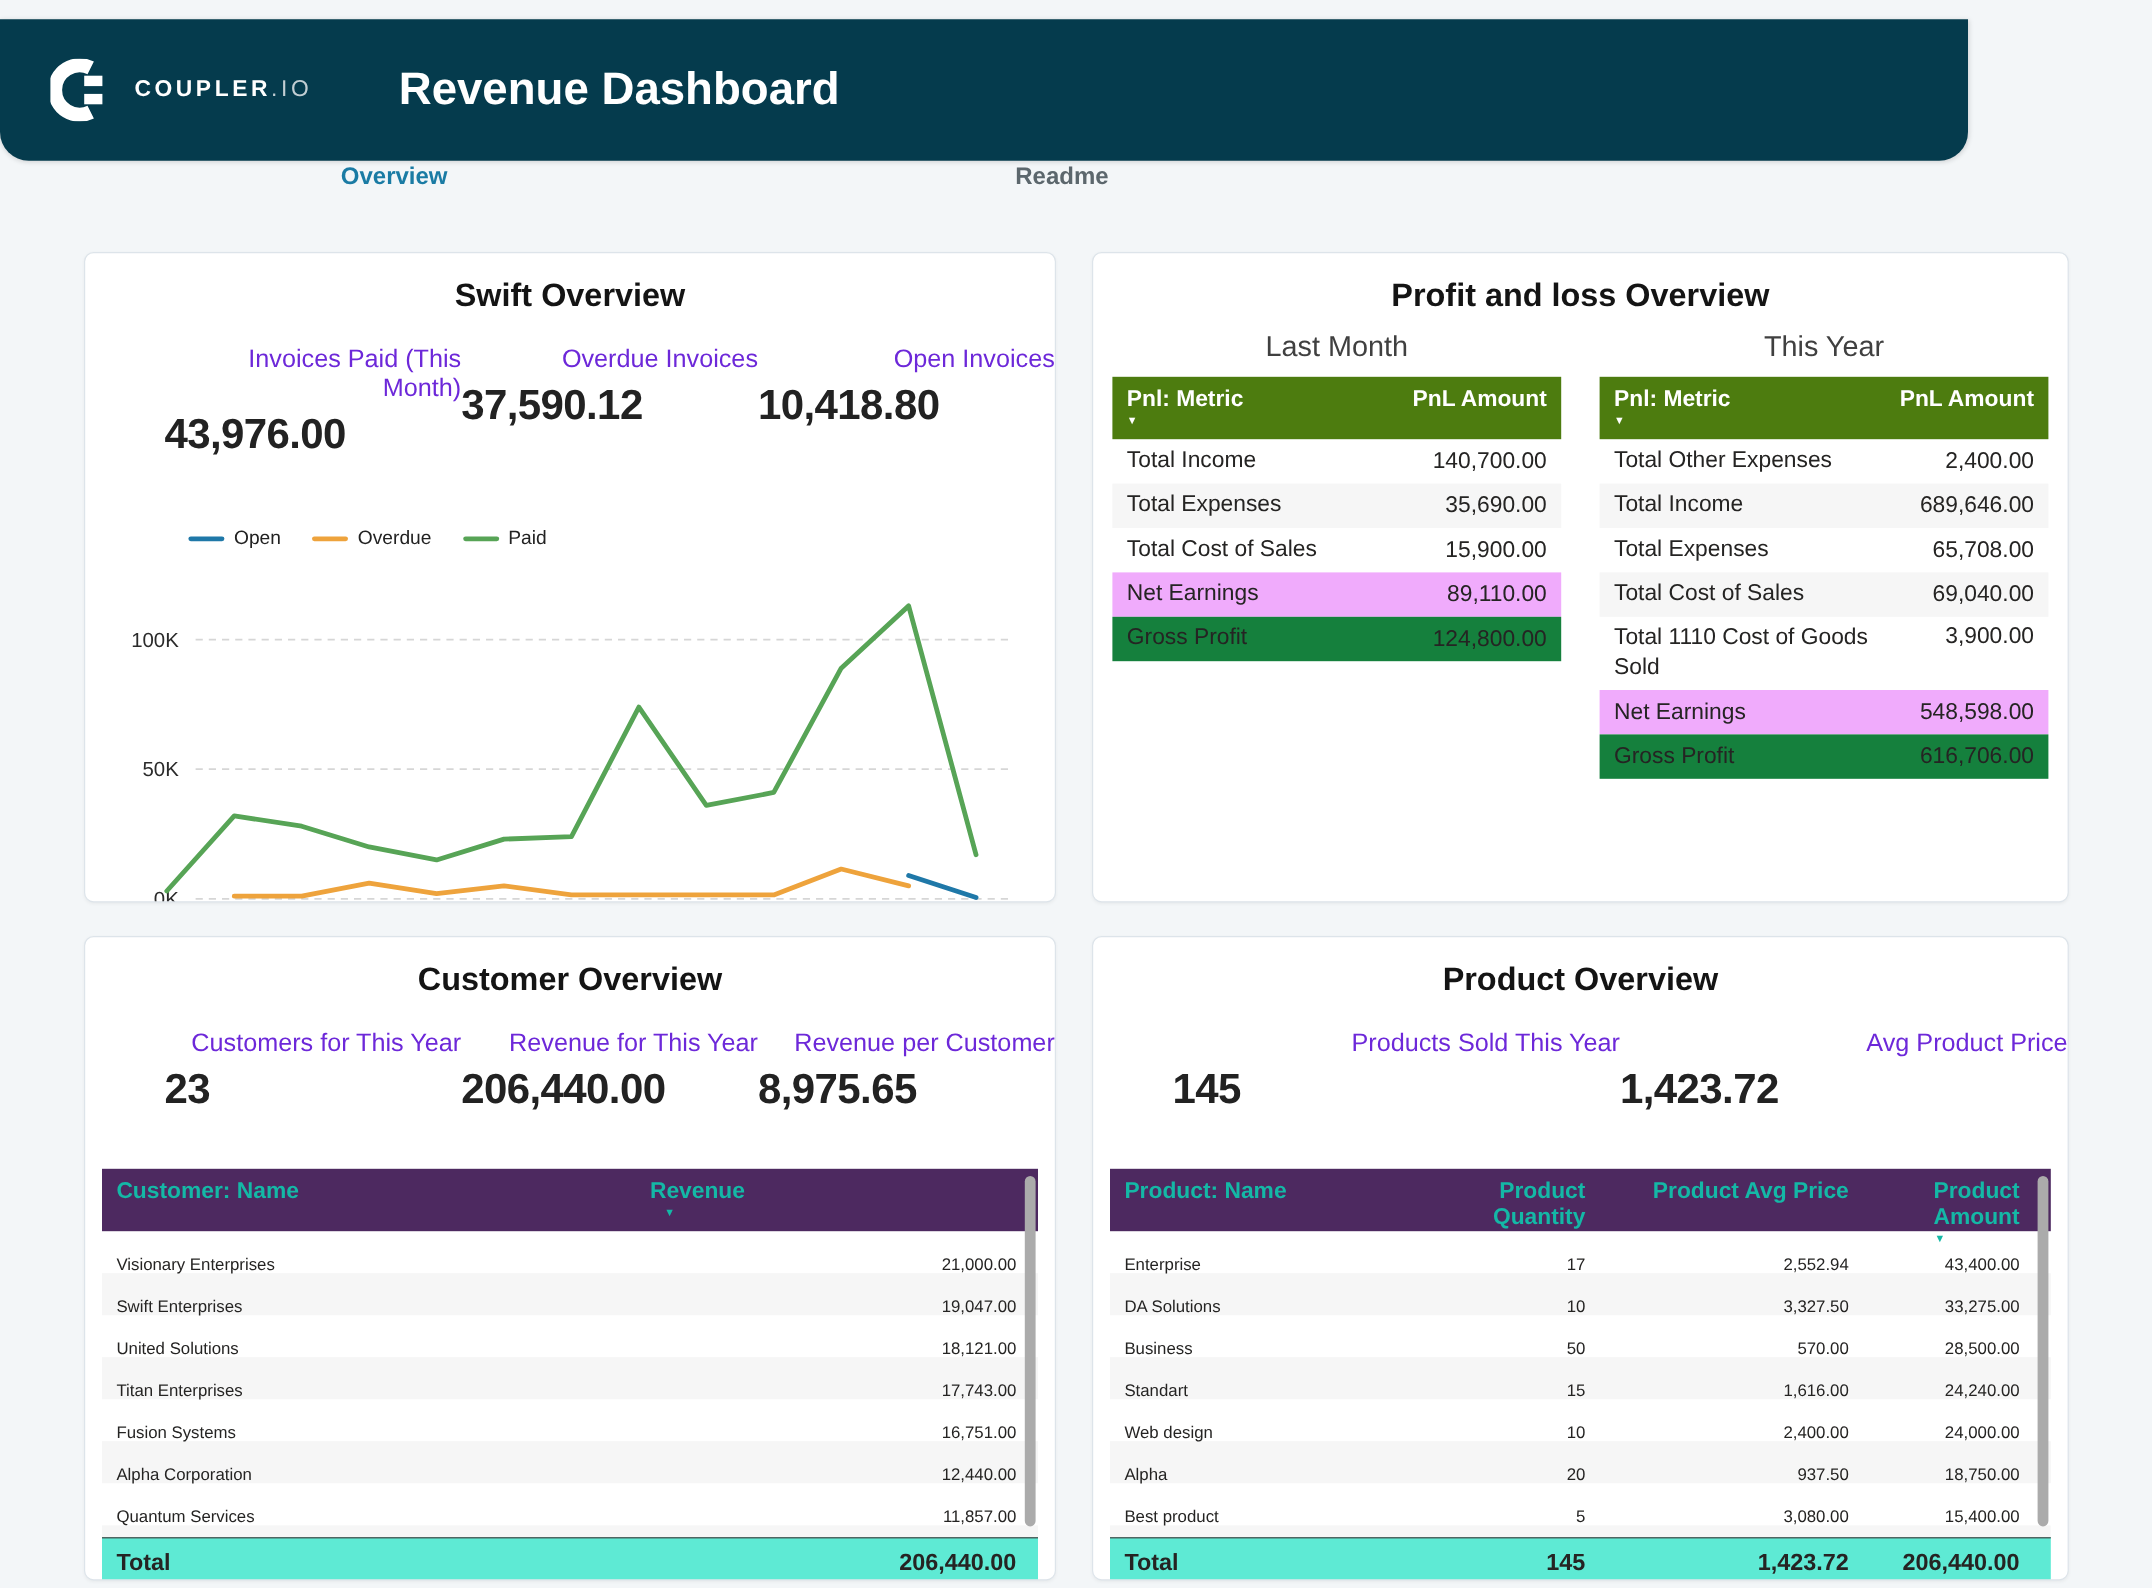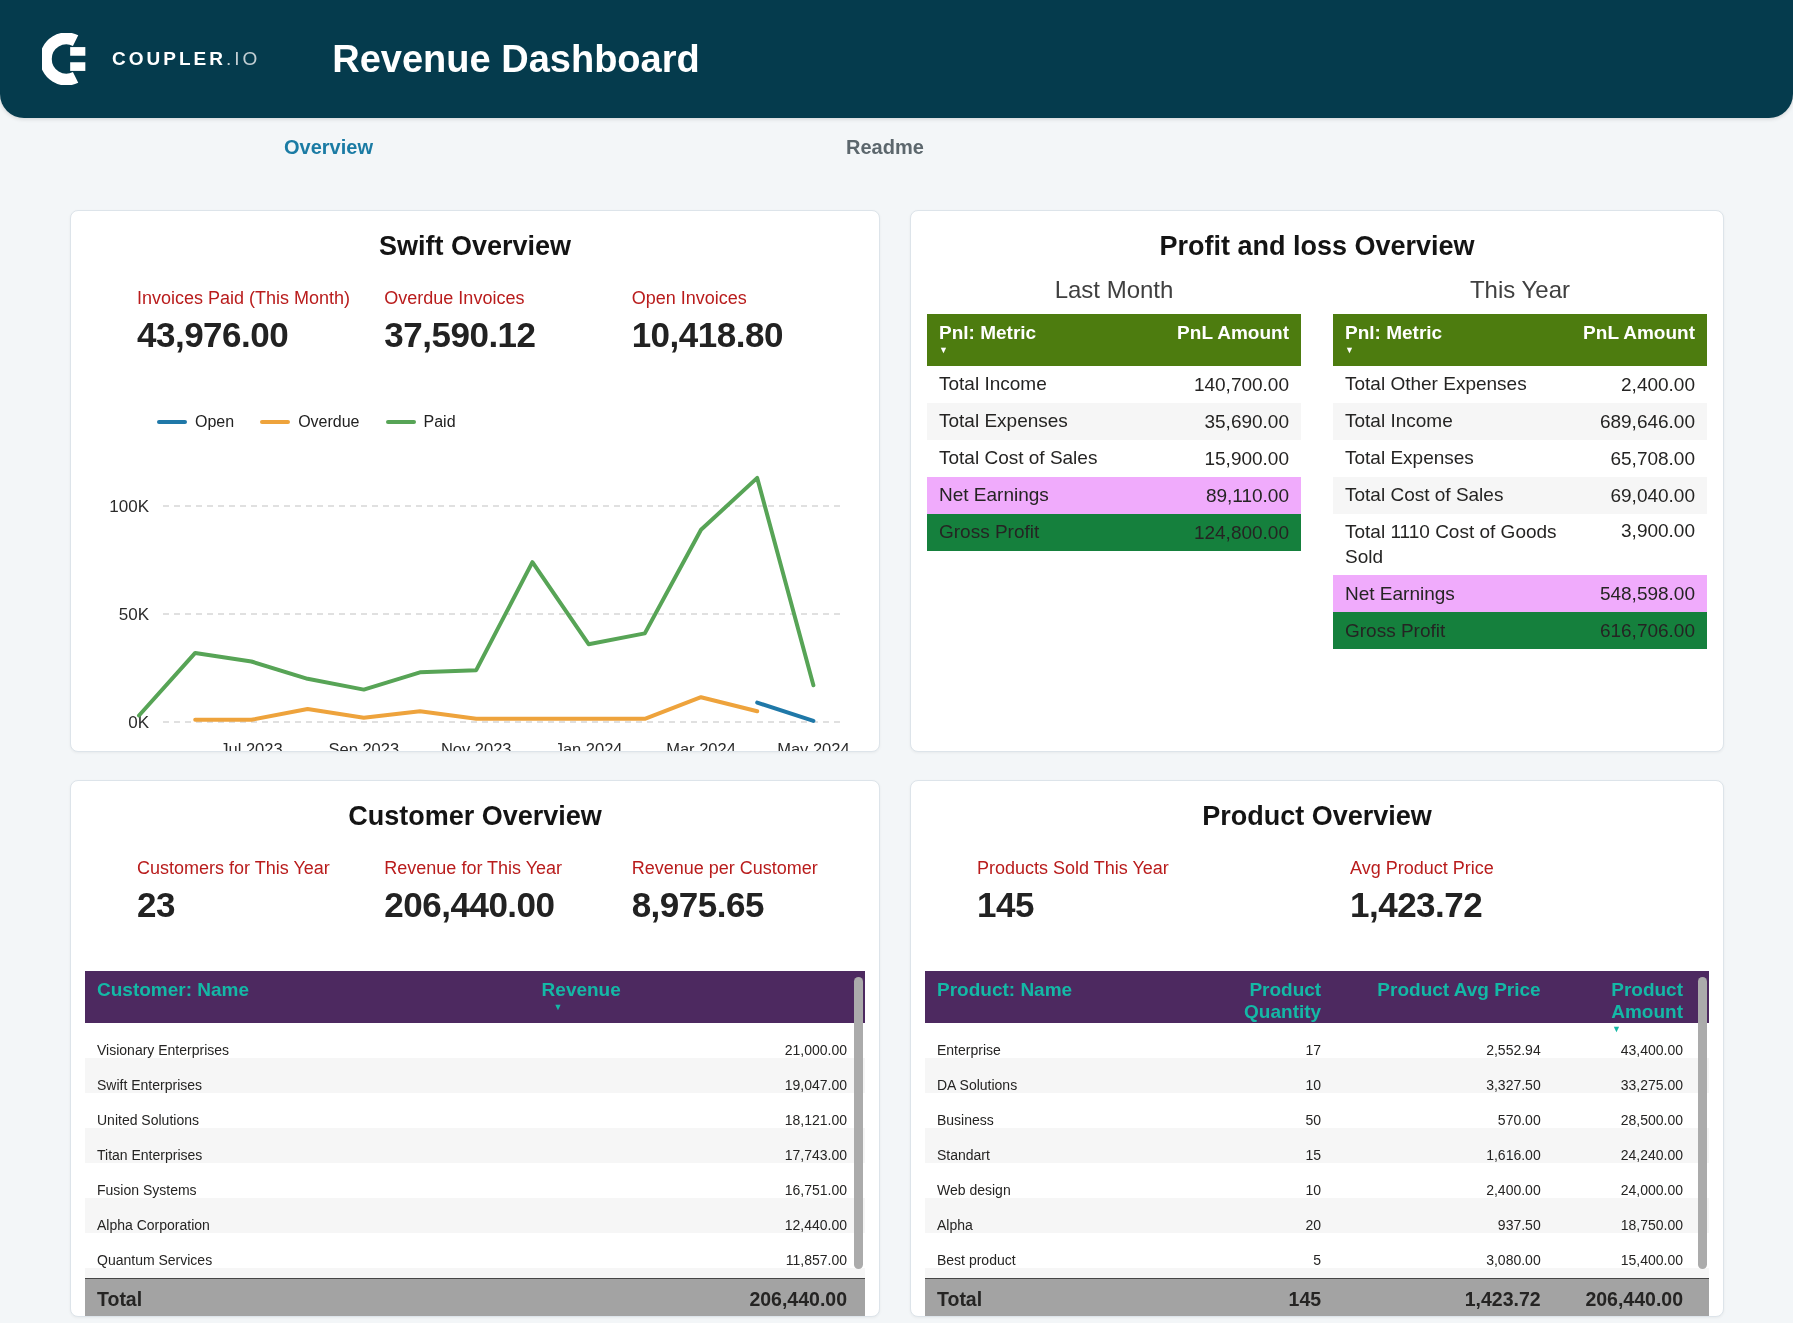--- a/index.html
+++ b/index.html
@@ -1,21 +1,21 @@
 <!DOCTYPE html>
 <html><head>
 <meta charset="utf-8">
 <style>
   html,body{margin:0;padding:0;}
   body{width:1793px;height:1323px;overflow:hidden;background:#F3F6F8;
        font-family:"Liberation Sans",sans-serif;color:#252423;}
   #app{position:relative;width:1793px;height:1323px;}
 
   
-  .hdr{position:absolute;left:0;top:0;width:1793px;height:118px;background:#053B4D;
+  .hdr{position:absolute;left:0;top:16px;width:1640px;height:118px;background:#053B4D;
        border-radius:0 0 24px 24px;display:flex;align-items:center;box-shadow:0 1px 4px rgba(0,0,0,.15);}
   .logo{margin-left:42px;width:52px;height:52px;flex:0 0 auto;}
   .brand{margin-left:18px;font-size:19px;font-weight:700;letter-spacing:3px;color:#fff;}
   .brand .sfx{color:#c2ced3;font-weight:400;}
   .hdr-title{margin-left:72px;color:#fff;font-size:38px;font-weight:700;}
 
   
   .tab{position:absolute;top:136px;font-size:20px;font-weight:700;cursor:pointer;}
   .tab.active{color:#1A7BA4;}
   .tab.inactive{color:#5C676D;}
@@ -27,21 +27,21 @@
         box-shadow:0 1px 3px rgba(0,0,0,.05);overflow:hidden;}
   #card-income {left:70px; top:210px;width:808px;height:540px;}
   #card-pnl    {left:910px;top:210px;width:812px;height:540px;}
   #card-customer{left:70px; top:780px;width:808px;height:535px;}
   #card-product {left:910px;top:780px;width:812px;height:535px;}
   .card-title{text-align:center;font-size:27px;font-weight:700;margin-top:20px;color:#141414;}
 
   
   .kpi-row{display:flex;margin-top:26px;padding-left:66px;}
   .kpi{flex:1;}
-  .kpi-label{font-size:18px;color:#b91c1c;}
+  .kpi-label{font-size:21px;color:#6d28d9;text-align:right;}
   .kpi-value{font-size:35px;font-weight:600;color:#222;margin-top:6px;letter-spacing:-0.5px;}
 
   
   .legend{display:flex;align-items:center;gap:26px;margin:58px 0 0 86px;}
   .legend-item{display:flex;align-items:center;gap:8px;cursor:pointer;}
   .legend-swatch{width:30px;height:4px;border-radius:2px;}
   .legend-label{font-size:16px;color:#222;}
   #income-chart{margin-top:8px;}
 
   
@@ -60,21 +60,21 @@
   .pa{flex:1;text-align:right;padding-right:12px;}
 
   
   .dtable{margin:46px 14px 0 14px;position:relative;}
   .dh{background:#4D2960;color:#14b8a6;height:52px;display:flex;font-weight:700;font-size:19px;}
   .dh>div{padding-top:8px;}
   .drow{display:flex;align-items:flex-end;height:35px;font-size:14px;}
   .crow{height:10px;overflow:hidden;}
   .crow .drow{height:35px;}
   .trow{display:flex;align-items:center;height:40px;font-weight:700;font-size:19.5px;
-        border-top:1px solid #454545;background:#a3a3a3;}
+        border-top:1px solid #454545;background:#5eead4;}
   .cu-name{width:57%;padding-left:12px;}
   .cu-rev-h{flex:1;text-align:left;}
   .cu-rev{flex:1;text-align:right;padding-right:18px;}
   .pr-name{width:33%;padding-left:12px;}
   .pr-qty{width:16%;text-align:right;}
   .pr-price{width:28%;text-align:right;}
   .pr-amt{flex:1;text-align:right;padding-right:26px;}
   .alt{background:#F6F6F6;}
   .hl-lavender{background:#f0abfc;}
   .hl-cyan{background:#15803d;}

